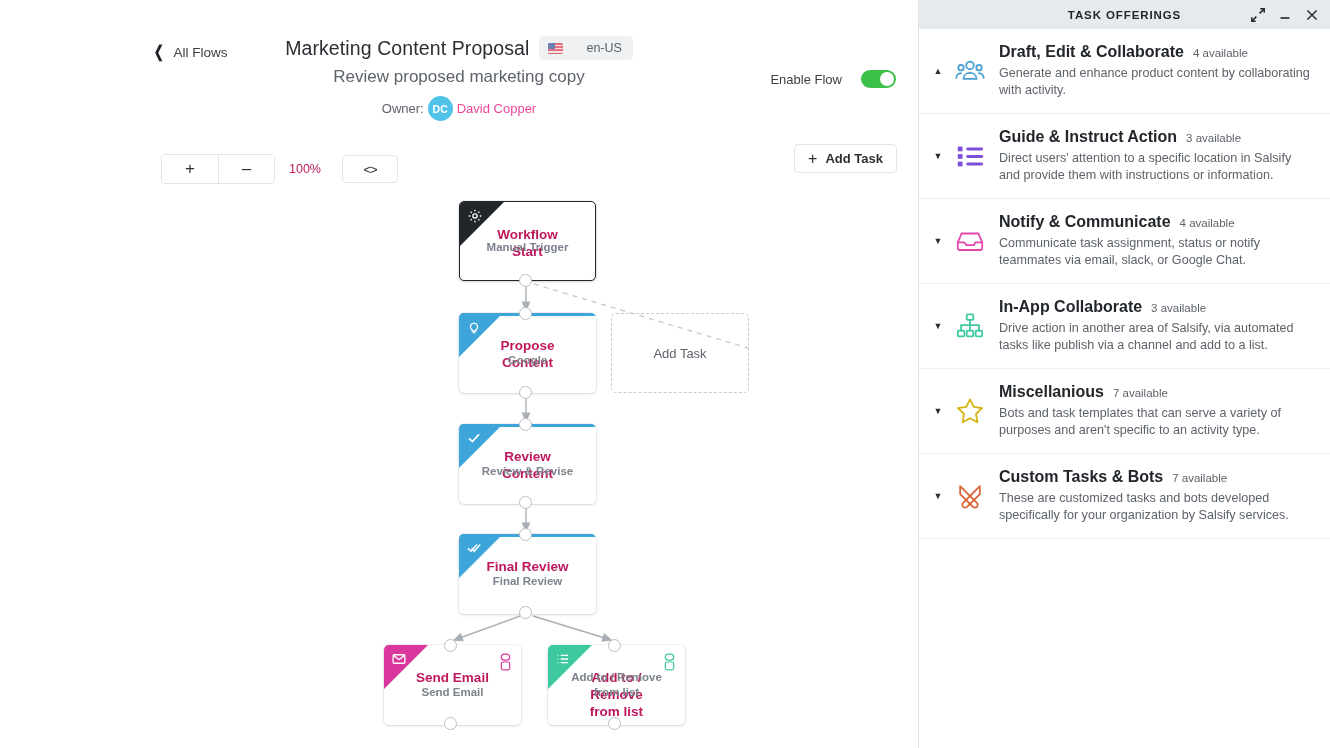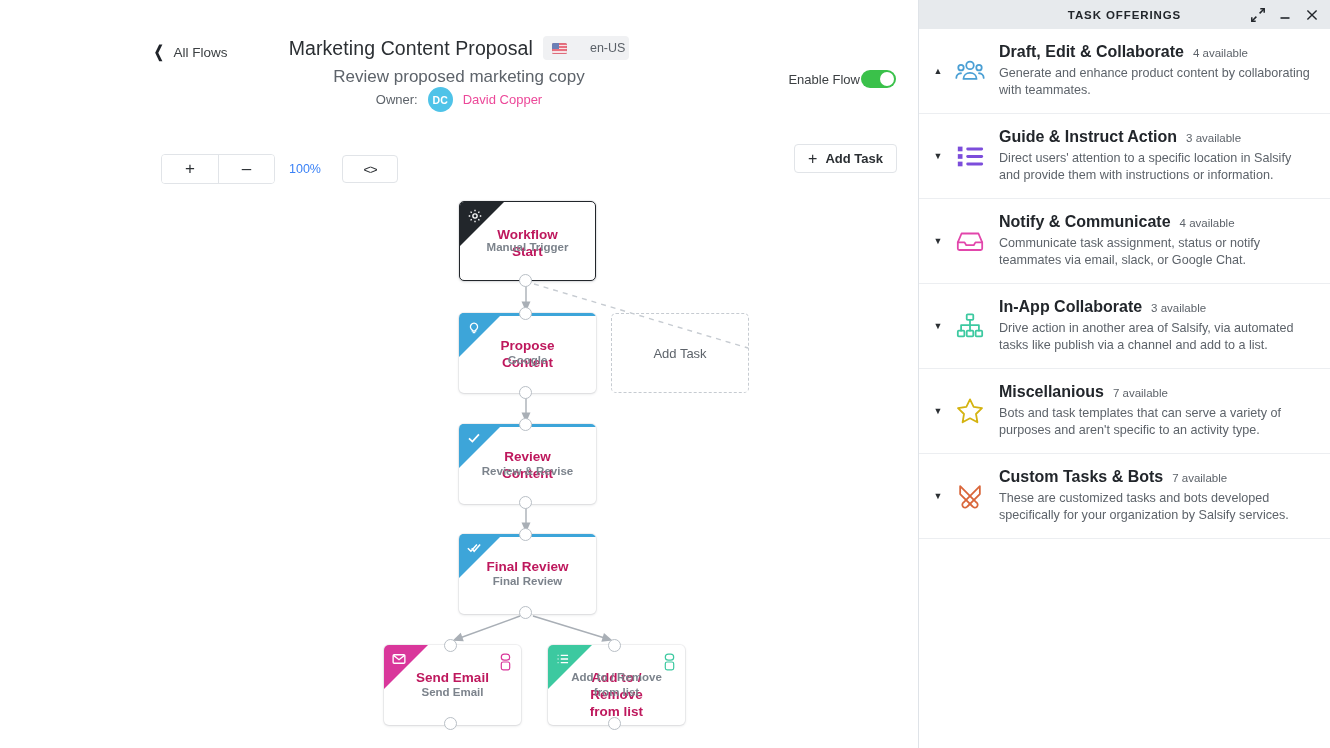--- a/index.html
+++ b/index.html
@@ -34,49 +34,49 @@
 
   .flow-header {
     position: absolute; left: 0; top: 36px; width: 918px;
     display: flex; flex-direction: column; align-items: center;
   }
   .flow-title-row { display: flex; align-items: center; gap: 10px; }
   .flow-title { font-size: 19.5px; color: #2b2f33; letter-spacing: .1px; }
   .locale-chip {
     display: inline-flex; align-items: center; gap: 23px;
     background: #f0f1f3; border-radius: 4px;
-    padding: 5px 4px 5px 9px;
+    padding: 5px 11px 5px 9px;
     font-size: 12.5px; color: #5a6067;
   }
   .flag {
     width: 15px; height: 11px; border-radius: 1.5px;
     background:
       repeating-linear-gradient(to bottom,
         #e8707f 0px, #e8707f 1.6px, #f7e3e6 1.6px, #f7e3e6 3.2px);
     position: relative; overflow: hidden;
     box-shadow: inset 0 0 0 .5px rgba(0,0,0,.08);
   }
   .flag::after {
     content:""; position: absolute; left:0; top:0;
     width: 7px; height: 6px; background: #6b7fb5;
   }
   .flow-sub { margin-top: 7px; font-size: 17px; color: #5d6view; color:#5d636a; }
-  .owner-row { display: flex; align-items: center; gap: 10px; font-size: 13px; color: #5d636a; }
+  .owner-row { margin-top: 9px; display: flex; align-items: center; gap: 4px; font-size: 13px; color: #5d636a; }
   .avatar {
     width: 25px; height: 25px; border-radius: 50%;
     background: #4fc3e8; color: #fff;
     font-size: 10.5px; font-weight: 700;
     display: flex; align-items: center; justify-content: center;
     letter-spacing: .2px;
   }
   .owner-name { color: #ec4899; text-align: right; }
 
   .enable-flow {
     position: absolute; right: 22px; top: 70px;
-    display: flex; align-items: center; gap: 1px;
+    display: flex; align-items: center; gap: 19px;
   }
   .enable-label { font-size: 13px; color: #3c4043; }
   .toggle {
     width: 35px; height: 18px; border-radius: 10px;
     background: #3ac14a; position: relative; cursor: pointer;
   }
   .toggle .knob {
     position: absolute; right: 2px; top: 2px;
     width: 14px; height: 14px; border-radius: 50%;
     background: #fff;
@@ -90,21 +90,21 @@
   .zoom-btns {
     display: flex; border: 1px solid #e1e4e8; border-radius: 4px; overflow: hidden;
     background: #fff;
   }
   .zoom-btn {
     width: 56px; height: 28px;
     display: flex; align-items: center; justify-content: center;
     font-size: 17px; color: #2b2f33; cursor: pointer; background: #fff;
   }
   .zoom-btn + .zoom-btn { border-left: 1px solid #e1e4e8; }
-  .zoom-pct { margin-left: 14px; font-size: 12.5px; color: #3b82f6; }
+  .zoom-pct { margin-left: 14px; font-size: 12.5px; color: #be185d; }
   .code-btn {
     margin-left: 21px;
     width: 56px; height: 28px;
     display: flex; align-items: center; justify-content: center;
     border: 1px solid #e1e4e8; border-radius: 4px; background: #fff;
     font-size: 13px; color: #2b2f33; cursor: pointer; letter-spacing: -1px;
   }
 
   .add-task-btn {
     position: absolute; right: 21px; top: 144px;
@@ -416,21 +416,21 @@
               <path d="M1.4 23.4c0-3 2.2-5 5-5"></path>
               <circle cx="25.6" cy="12.4" r="2.9"></circle>
               <path d="M30.6 23.4c0-3-2.2-5-5-5"></path>
             </svg>
           </div>
           <div class="offer-body">
             <div class="offer-head">
               <span class="offer-name">Draft, Edit &amp; Collaborate</span>
               <span class="offer-avail">4 available</span>
             </div>
-            <div class="offer-desc">Generate and enhance product content by collaborating with teammates.</div>
+            <div class="offer-desc">Generate and enhance product content by collaborating with activity.</div>
           </div>
         </div>
         <div class="offer-row">
           <div class="offer-caret">
             <span class="caret-glyph">▼</span>
           </div>
           <div class="offer-ico">
             <svg viewBox="0 0 32 32" width="30" height="30">
               <rect x="3" y="6" width="5" height="5" fill="#7c4ddb"></rect>
               <rect x="3" y="14" width="5" height="5" fill="#7c4ddb"></rect>

